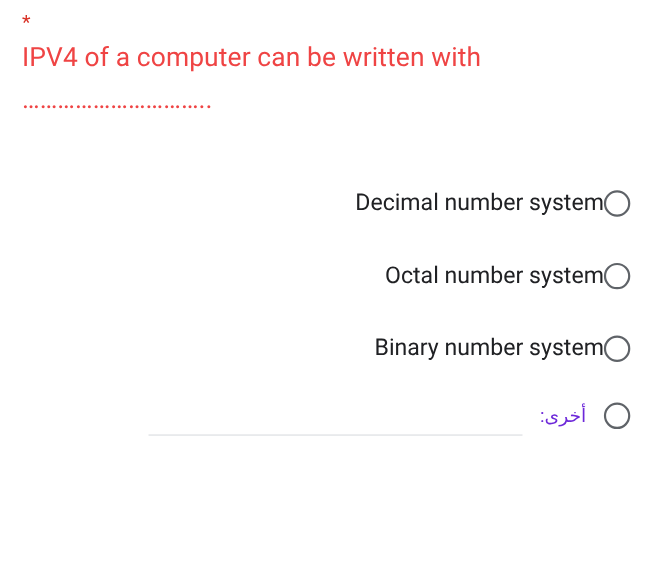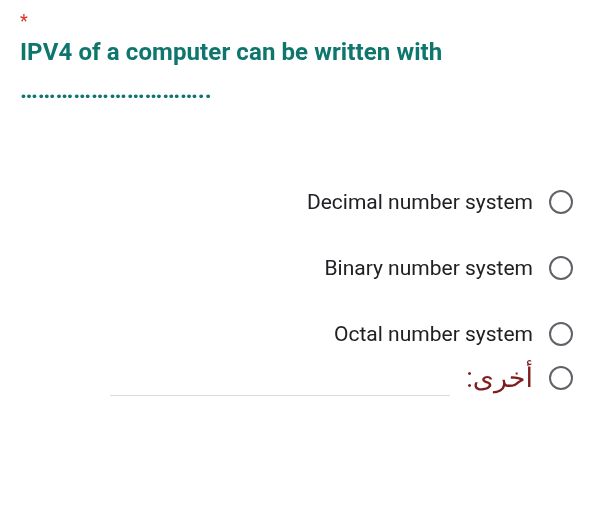--- a/index.html
+++ b/index.html
@@ -12,38 +12,36 @@
     color: #202124;
   }
   .required-asterisk {
     color: #d93025;
     font-size: 18px;
     line-height: 1;
     margin-bottom: 4px;
   }
   .question-text {
     font-size: 24px;
-    color: #0f766e;
+    color: #ef4444;
     line-height: 1.5;
     letter-spacing: 0.1px;
-    font-weight: bold;
   }
   .dots {
     font-size: 24px;
     letter-spacing: 0px;
     margin-top: 2px;
   }
   .options {
     margin-top: 48px;
   }
   .option-row {
     display: flex;
-    align-items: flex-end;
+    align-items: center;
     justify-content: flex-end;
-    gap: 16px;
     height: 58px;
     margin-bottom: 8px;
   }
   .option-label {
     font-size: 21px;
     color: #202124;
     text-align: right;
   }
   .radio {
     width: 24px;
@@ -71,46 +69,46 @@
   }
   .other-input {
     border: none;
     border-bottom: 1px solid #dadce0;
     width: 100%;
     font-size: 18px;
     outline: none;
     background: transparent;
   }
   .other-label {
-    font-size: 27px;
-    color: #7f1d1d;
+    font-size: 17px;
+    color: #6d28d9;
     direction: rtl;
   }
 </style>
 </head>
 <body>
 
 <div class="required-asterisk">*</div>
 <div class="question-text">IPV4 of a computer can be written with</div>
 <div class="question-text dots">…………………………..</div>
 
 <div class="options">
 
   <div class="option-row">
     <span class="option-label">Decimal number system</span>
     <span class="radio"></span>
   </div>
 
   <div class="option-row">
-    <span class="option-label">Binary number system</span>
+    <span class="option-label">Octal number system</span>
     <span class="radio"></span>
   </div>
 
   <div class="option-row">
-    <span class="option-label">Octal number system</span>
+    <span class="option-label">Binary number system</span>
     <span class="radio"></span>
   </div>
 
 
   <div class="other-row">
     <div class="other-input-wrap">
       <input type="text" class="other-input" value="" style="">
     </div>
     <span class="other-label">أخرى:</span>
     <span class="radio"></span>

